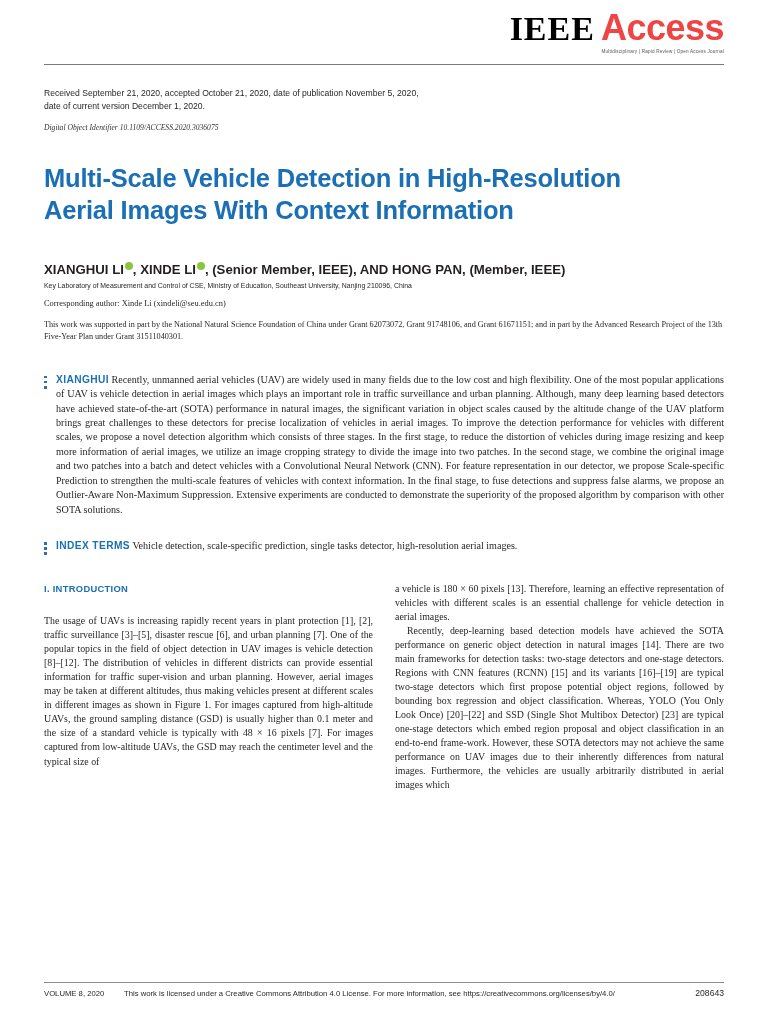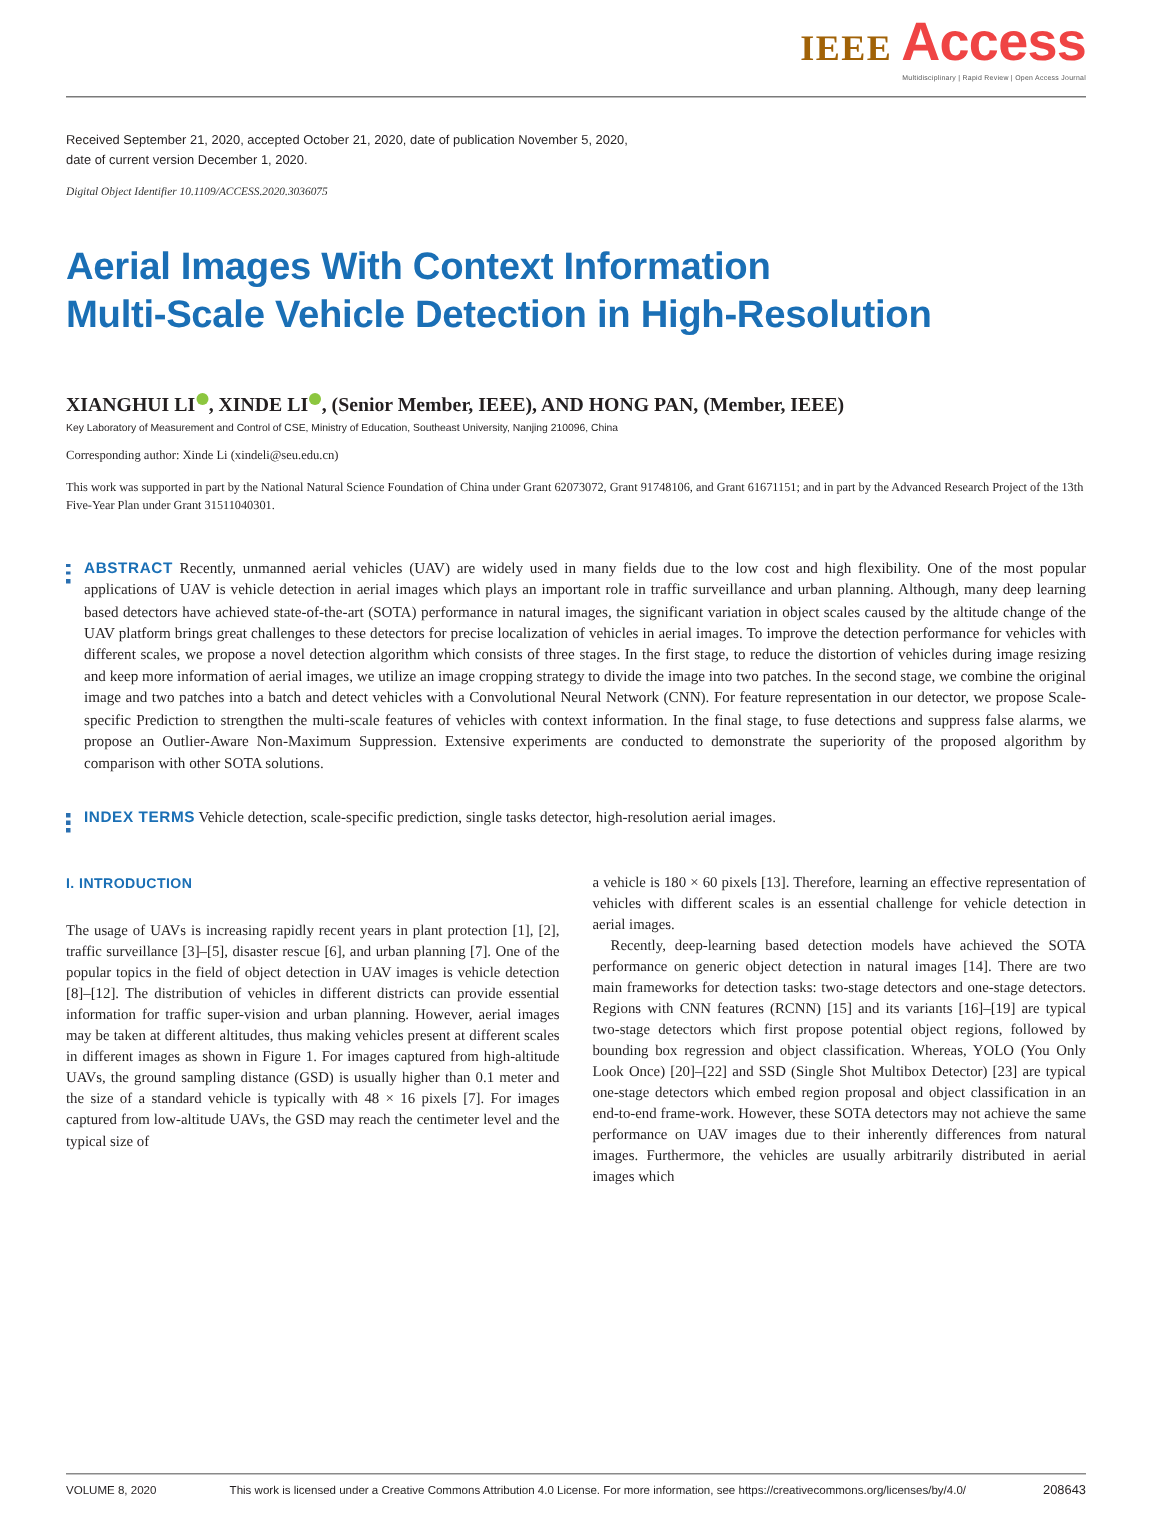--- a/index.html
+++ b/index.html
@@ -37,23 +37,23 @@
   }
   .ieee-logo .lockup {
     display: flex;
     align-items: baseline;
     justify-content: flex-end;
     gap: 6px;
   }
   .ieee-word {
     font-family: "Liberation Serif", serif;
     font-weight: bold;
-    font-size: 24px;
+    font-size: 34px;
     letter-spacing: 1px;
-    color: #a16207;
+    color: #000000;
   }
   .access-word {
     font-family: "Liberation Sans", sans-serif;
     font-size: 36px;
     color: #ef4444;
     letter-spacing: -0.5px;
     font-weight: bold;
   }
   .ieee-tag {
     margin-top: 4px;
@@ -91,21 +91,21 @@
     font-weight: bold;
     font-size: 25.5px;
     line-height: 1.28;
     color: #1a6fb5;
     letter-spacing: -0.2px;
   }
 
   
   .authors {
     margin-top: 34px;
-    font-family: Liberation Serif, serif;
+    font-family: Liberation Sans, sans-serif;
     font-weight: bold;
     font-size: 13.2px;
     color: #231f20;
     line-height: 1.3;
   }
   .orcid {
     display: inline-block;
     width: 8px;
     height: 8px;
     border-radius: 50%;
@@ -251,21 +251,21 @@
     margin-bottom: 5px;
   }
   .footer-row {
     display: flex;
     align-items: center;
     font-family: "Liberation Sans", sans-serif;
     font-size: 7.7px;
     color: #231f20;
   }
   .footer-vol { width: 80px; }
-  .footer-lic { flex: 1; text-align: right; }
+  .footer-lic { flex: 1; text-align: left; }
   .footer-page { width: 80px; text-align: right; font-size: 8.6px; }
 </style>
 </head>
 <body>
 
 <div class="page">
 
   <div class="masthead">
     <div class="ieee-logo">
       <div class="lockup">
@@ -277,39 +277,39 @@
   </div>
   <hr class="rule">
 
   <div class="received">
     <div>Received September 21, 2020, accepted October 21, 2020, date of publication November 5, 2020,</div>
     <div>date of current version December 1, 2020.</div>
   </div>
   <div class="doi">Digital Object Identifier 10.1109/ACCESS.2020.3036075</div>
 
   <div class="title">
+    <div>Multi-Scale Vehicle Detection in High-Resolution</div>
     <div>Aerial Images With Context Information</div>
-    <div>Multi-Scale Vehicle Detection in High-Resolution</div>
   </div>
 
   <div class="authors">
     <span>XIANGHUI LI</span><span class="orcid"></span><span>, XINDE LI</span><span class="orcid"></span><span>, (Senior Member, IEEE), AND HONG PAN, (Member, IEEE)</span>
   </div>
   <div class="affil">Key Laboratory of Measurement and Control of CSE, Ministry of Education, Southeast University, Nanjing 210096, China</div>
   <div class="corresponding">Corresponding author: Xinde Li (xindeli@seu.edu.cn)</div>
   <div class="funding">This work was supported in part by the National Natural Science Foundation of China under Grant 62073072, Grant 91748106, and Grant 61671151; and in part by the Advanced Research Project of the 13th Five-Year Plan under Grant 31511040301.</div>
 
   <div class="abstract-wrap">
     <div class="dots">
       <span></span>
         <span></span>
         <span></span>
     </div>
     <div class="abstract-body">
-      <span class="abstract-label">ABSTRACT</span>
+      <span class="abstract-label">XIANGHUI</span>
       <span>Recently, unmanned aerial vehicles (UAV) are widely used in many fields due to the low cost and high flexibility. One of the most popular applications of UAV is vehicle detection in aerial images which plays an important role in traffic surveillance and urban planning. Although, many deep learning based detectors have achieved state-of-the-art (SOTA) performance in natural images, the significant variation in object scales caused by the altitude change of the UAV platform brings great challenges to these detectors for precise localization of vehicles in aerial images. To improve the detection performance for vehicles with different scales, we propose a novel detection algorithm which consists of three stages. In the first stage, to reduce the distortion of vehicles during image resizing and keep more information of aerial images, we utilize an image cropping strategy to divide the image into two patches. In the second stage, we combine the original image and two patches into a batch and detect vehicles with a Convolutional Neural Network (CNN). For feature representation in our detector, we propose Scale-specific Prediction to strengthen the multi-scale features of vehicles with context information. In the final stage, to fuse detections and suppress false alarms, we propose an Outlier-Aware Non-Maximum Suppression. Extensive experiments are conducted to demonstrate the superiority of the proposed algorithm by comparison with other SOTA solutions.</span>
     </div>
   </div>
 
   <div class="index-wrap">
     <div class="dots">
       <span></span>
         <span></span>
         <span></span>
     </div>

